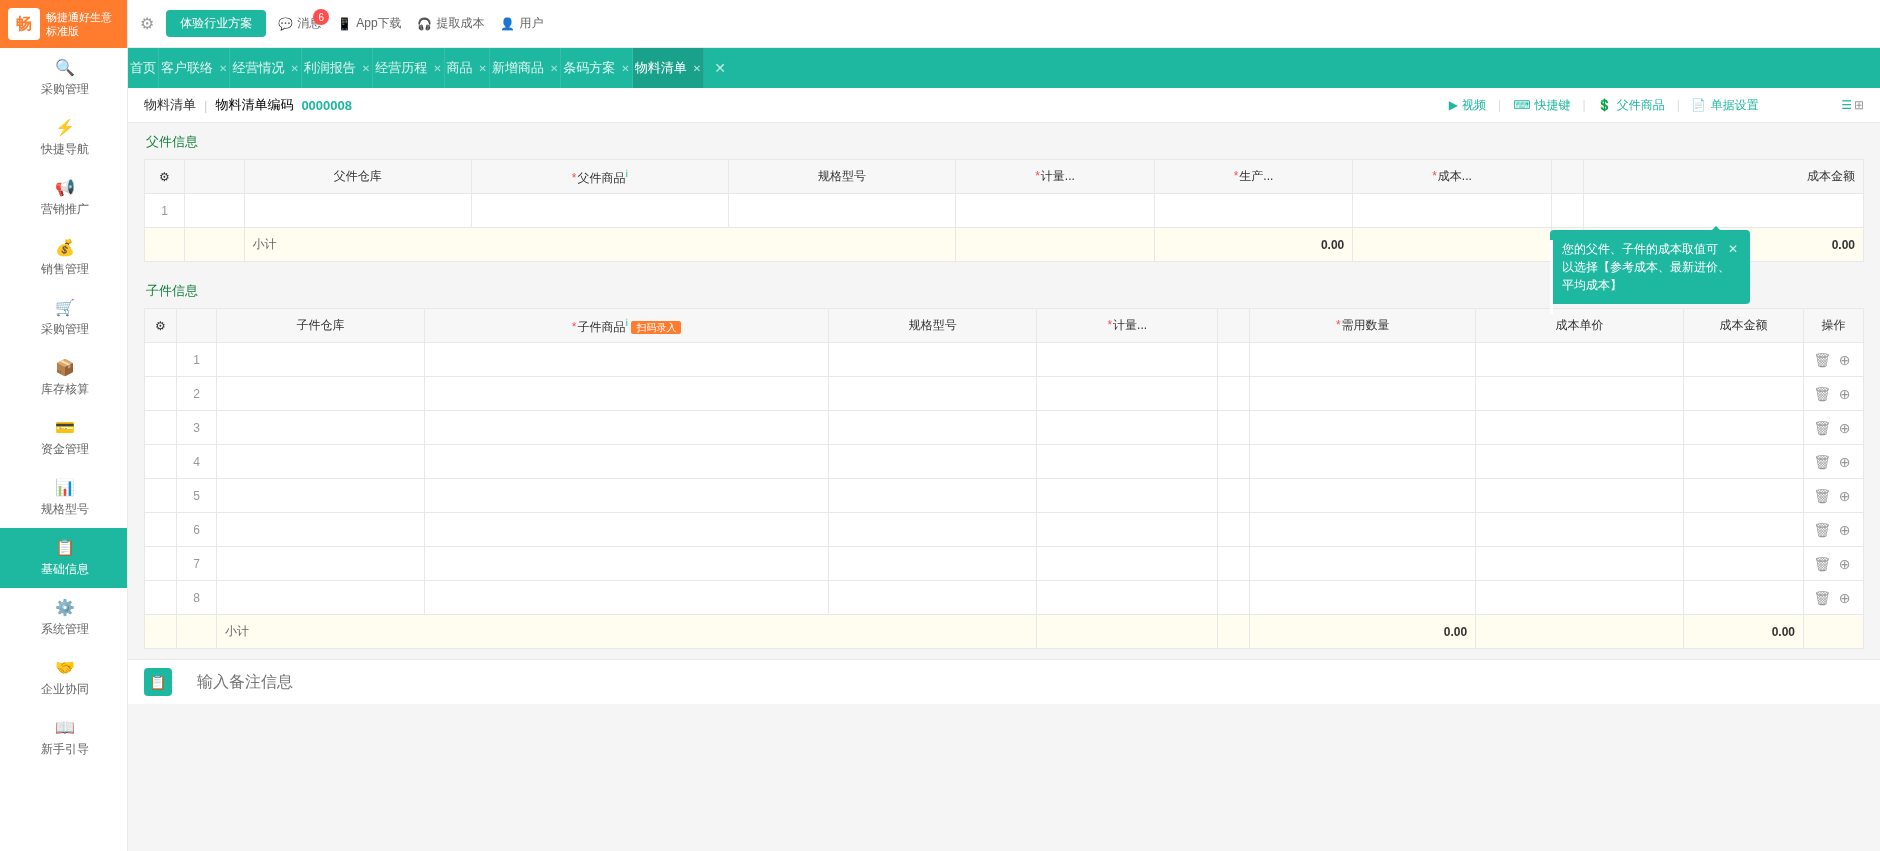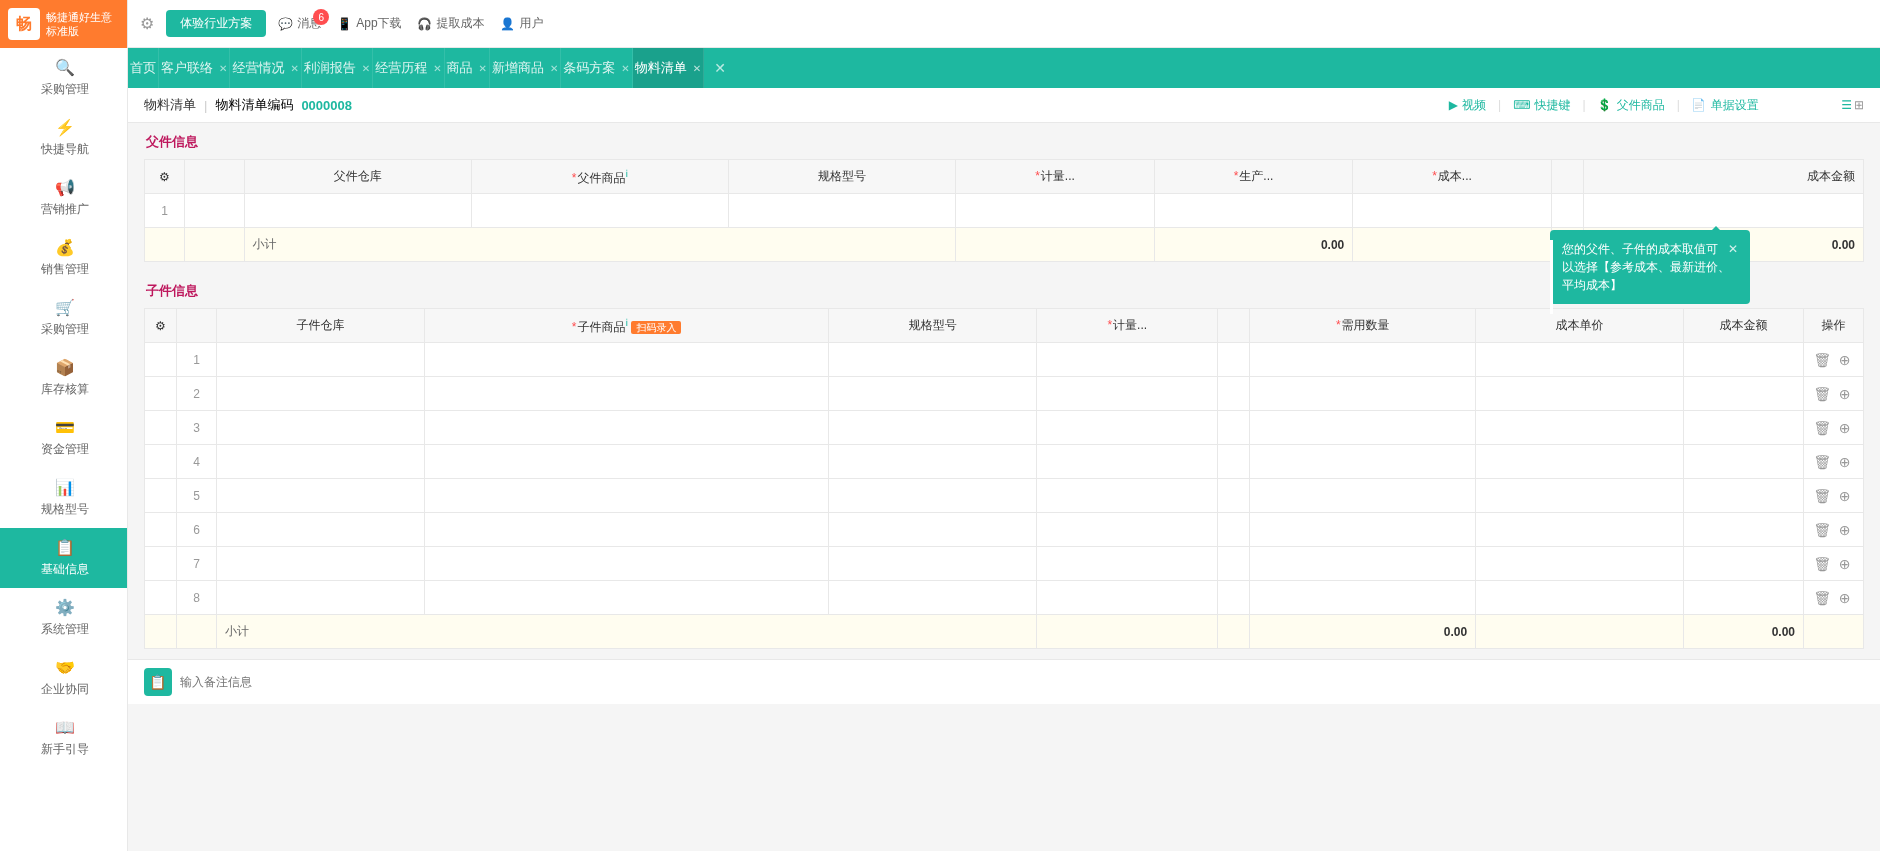--- a/index.html
+++ b/index.html
@@ -207,22 +207,22 @@
       color: #ddd;
     }
 
     
     .section {
       padding: 10px 16px;
       background: #f5f5f5;
     }
     .section-title {
       font-size: 13px;
-      font-weight: 700;
-      color: #be185d;
+      font-weight: 400;
+      color: #15803d;
       margin-bottom: 8px;
       padding-left: 2px;
     }
 
     .data-table {
       width: 100%;
       border-collapse: collapse;
       background: #fff;
       border: 1px solid #e8e8e8;
     }
@@ -759,18 +759,18 @@
   <td></td>
   <td class="right-align subtotal-val">0.00</td>
   <td></td>
 </tr>
             </tbody>
         </table>
       </div>
 
       <div class="bottom-bar">
         <div class="bottom-icon">📋</div>
-        <input type="text" style="border: none; outline: none; flex: 1 1 0%; font-size: 12px; color: rgb(153, 153, 153);" placeholder="输入备注信息">
+        <input type="text" style="border: none; outline: none; flex: 1 1 0%; font-size: 16px; color: rgb(153, 153, 153); margin-left: 17px;" placeholder="输入备注信息">
       </div>
 
     </div>
   </div>
 </div>
 
 </body></html>

